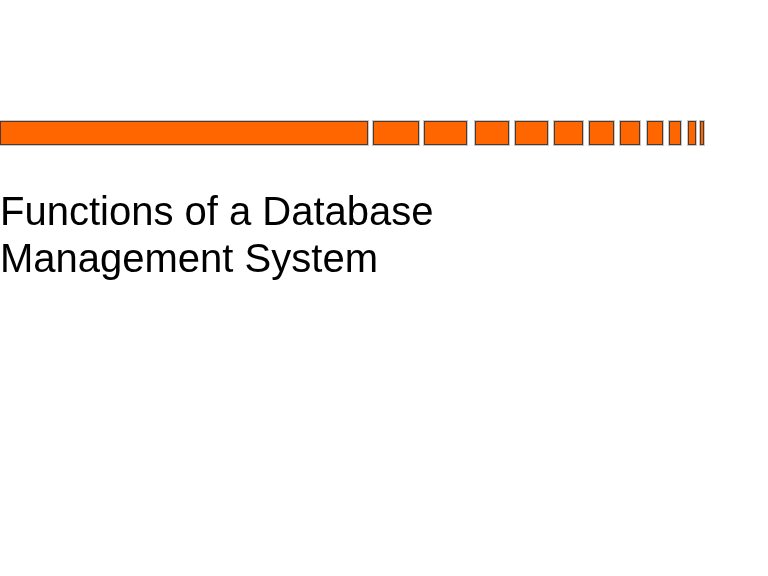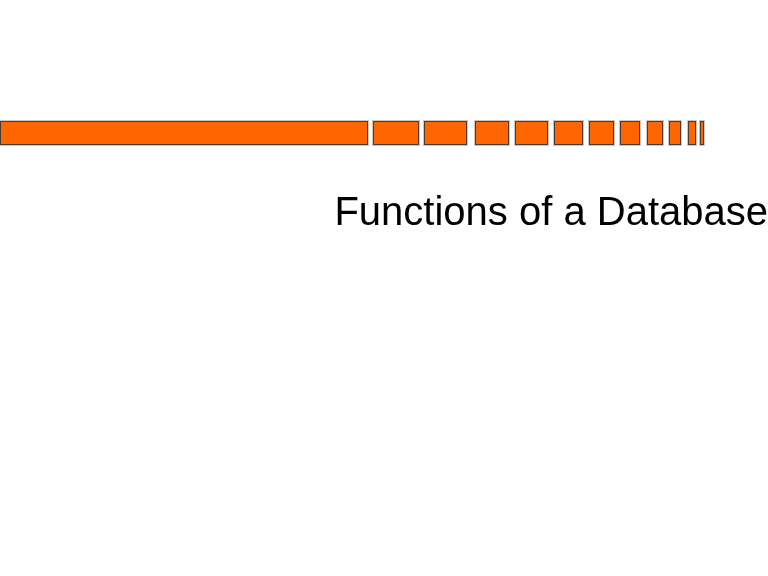--- a/index.html
+++ b/index.html
@@ -9,21 +9,21 @@
     font-family: "Liberation Sans", sans-serif;
   }
   .bar-strip { position: absolute; left: 0; top: 121px; height: 24px; width: 768px; }
   .seg {
     position: absolute; top: 0; height: 24px; box-sizing: border-box;
     background: #ff6600; border: 1px solid #4a3a30;
     box-shadow: 0 0 0 1px #c8c8c8;
   }
   .title {
     position: absolute; left: 0; width: 768px; top: 188px;
-    text-align: right; color: #000000;
+    text-align: left; color: #000000;
     font-size: 40px; line-height: 47px;
   }
   .title span { display: block; }
 </style>
 </head>
 <body>
 
 <div class="bar-strip" id="strip">
     <div class="seg" style="left: 0px; width: 368px; background: rgb(255, 102, 0);"></div>
     <div class="seg" style="left: 373px; width: 46px; background: rgb(255, 102, 0);"></div>
@@ -34,13 +34,14 @@
     <div class="seg" style="left: 589px; width: 25px; background: rgb(255, 102, 0);"></div>
     <div class="seg" style="left: 620px; width: 20px; background: rgb(255, 102, 0);"></div>
     <div class="seg" style="left: 647px; width: 16px; background: rgb(255, 102, 0);"></div>
     <div class="seg" style="left: 669px; width: 12px; background: rgb(255, 102, 0);"></div>
     <div class="seg" style="left: 688px; width: 8px; background: rgb(255, 102, 0);"></div>
     <div class="seg" style="left: 700px; width: 4px; background: rgb(255, 102, 0);"></div>
   </div>
 
 <div class="title">
   <span>Functions of a Database</span>
+  <span>Management System</span>
 </div>
 
 </body></html>

